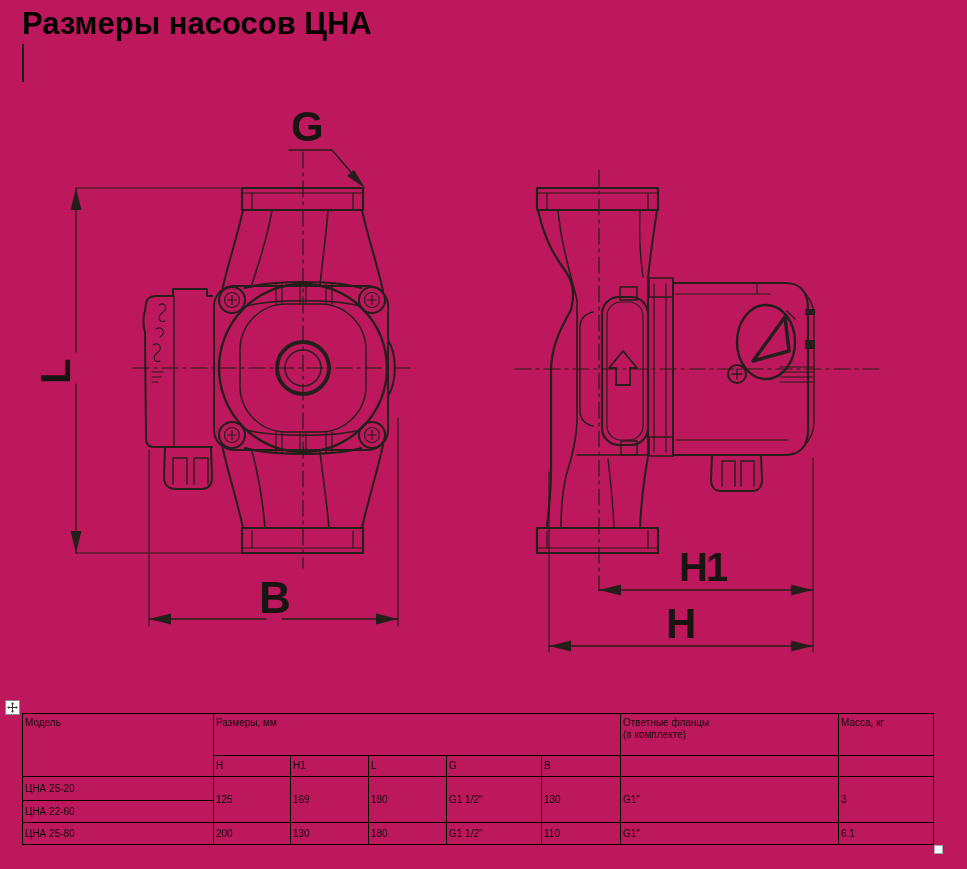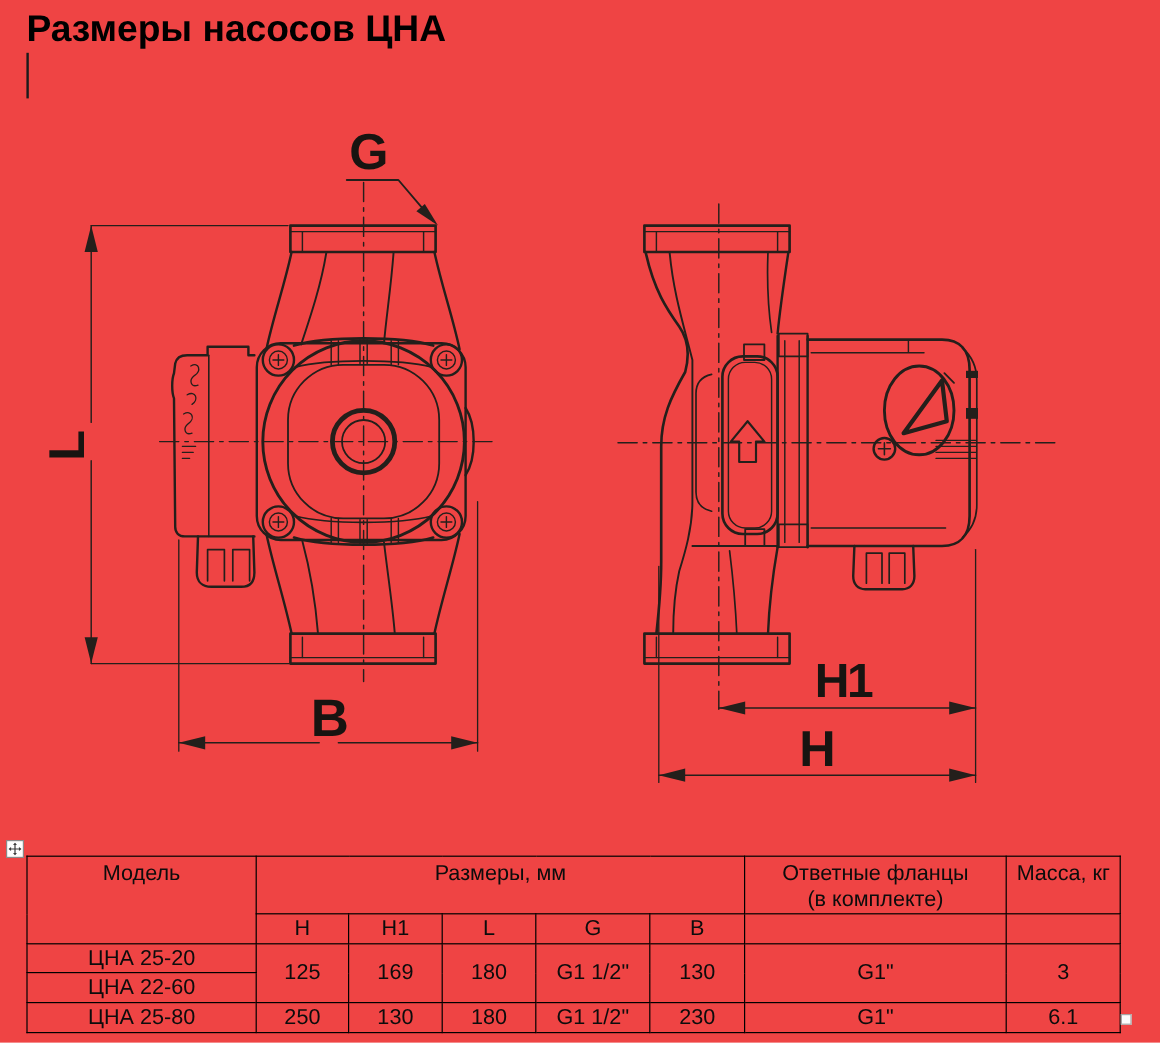--- a/index.html
+++ b/index.html
@@ -1,26 +1,26 @@
 <!DOCTYPE html>
 <html><head>
 <meta charset="utf-8">
 <style>
   html,body{margin:0;padding:0;background:#fff;}
-  .page{position:relative;width:967px;height:869px;background:#ef4444;overflow:hidden;
+  .page{position:relative;width:967px;height:869px;background:#be185d;overflow:hidden;
         font-family:"Liberation Sans",sans-serif;color:#000;}
   .doc-title{position:absolute;left:22px;top:5px;margin:0;font-size:31px;line-height:37px;
              font-weight:bold;color:#000;}
   .text-cursor{position:absolute;left:22px;top:44px;width:2px;height:38px;background:#1b1b1b;}
   svg.drawing{position:absolute;left:0;top:0;}
   svg.drawing text{font-family:"Liberation Sans",sans-serif;font-weight:bold;fill:#181411;stroke:none;}
 
   .tbl-wrap{position:absolute;left:22px;top:713px;}
   table.dims{border-collapse:collapse;table-layout:fixed;width:911px;}
-  table.dims td{border:1px solid #000;text-align:center;font-size:18px;line-height:1.2;
+  table.dims td{border:1px solid #000;font-size:10px;line-height:1.2;
                 padding:1px 2px;overflow:hidden;vertical-align:middle;color:#0c0c0c;margin-left:37px;}
   tr.hrow1{height:42px;}  tr.hrow1 td{vertical-align:top;padding-top:3px;}
   tr.hrow2{height:21px;}
   tr.drow1{height:24px;}  tr.drow2{height:22px;}  tr.drow3{height:22px;}
   td.vtop{vertical-align:top;padding-top:3px;}
 
   .move-handle{position:absolute;left:5px;top:700px;width:15px;height:15px;box-sizing:border-box;
                border:1px solid #8a8a8a;background:#fefefe;display:flex;align-items:center;justify-content:center;}
   .resize-handle{position:absolute;left:934px;top:845px;width:9px;height:9px;box-sizing:border-box;
                border:1px solid #a6a6a6;background:#fcfcfc;}
@@ -274,25 +274,25 @@
         <td rowspan="2">G1 1/2"</td>
         <td rowspan="2">130</td>
         <td rowspan="2">G1"</td>
         <td rowspan="2">3</td>
       </tr>
       <tr class="drow2">
         <td>ЦНА 22-60</td>
       </tr>
       <tr class="drow3">
         <td>ЦНА 25-80</td>
-        <td>250</td>
+        <td>200</td>
         <td>130</td>
         <td>180</td>
         <td>G1 1/2"</td>
-        <td>230</td>
+        <td>110</td>
         <td>G1"</td>
         <td>6.1</td>
       </tr>
     </tbody>
       </table>
   </div>
 
   <div class="resize-handle"></div>
 
 </div>

